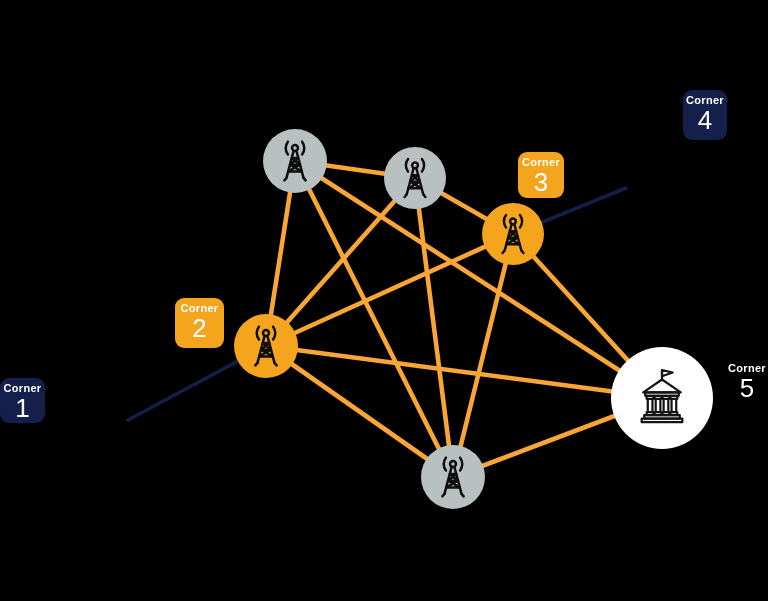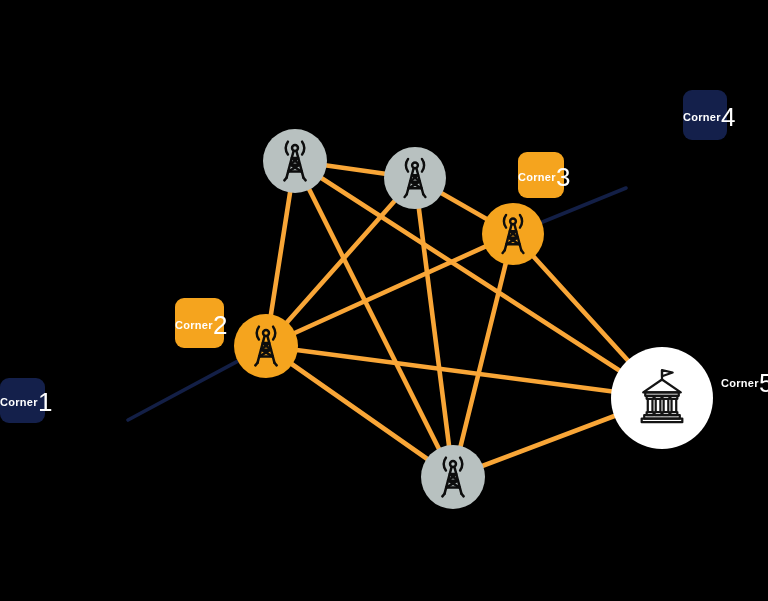--- a/index.html
+++ b/index.html
@@ -4,21 +4,21 @@
 <style>
   html,body{margin:0;padding:0;background:#000;}
   .stage{
     position:relative;width:768px;height:601px;background:#000000;
     overflow:hidden;font-family:"Liberation Sans", sans-serif;
   }
   .net-svg{position:absolute;left:0;top:0;}
   .edge{stroke:#F9A637;stroke-width:4.6;stroke-linecap:round;}
   .road{stroke:#131F46;stroke-width:3.6;stroke-linecap:round;}
   .badge{
-    position:absolute;display:flex;flex-direction:row;align-items:center;
+    position:absolute;display:flex;flex-direction:column;align-items:center;
     justify-content:flex-start;padding-top:4px;box-sizing:border-box;
     border-radius:9px;color:#fff;text-align:center;
   }
   .badge.navy{background:#14204B;}
   .badge.orange{background:#F5A41E;}
   .badge.none{background:transparent;}
   .badge-label{
     font-size:11px;font-weight:700;letter-spacing:0.3px;line-height:13px;
   }
   .badge-number{

